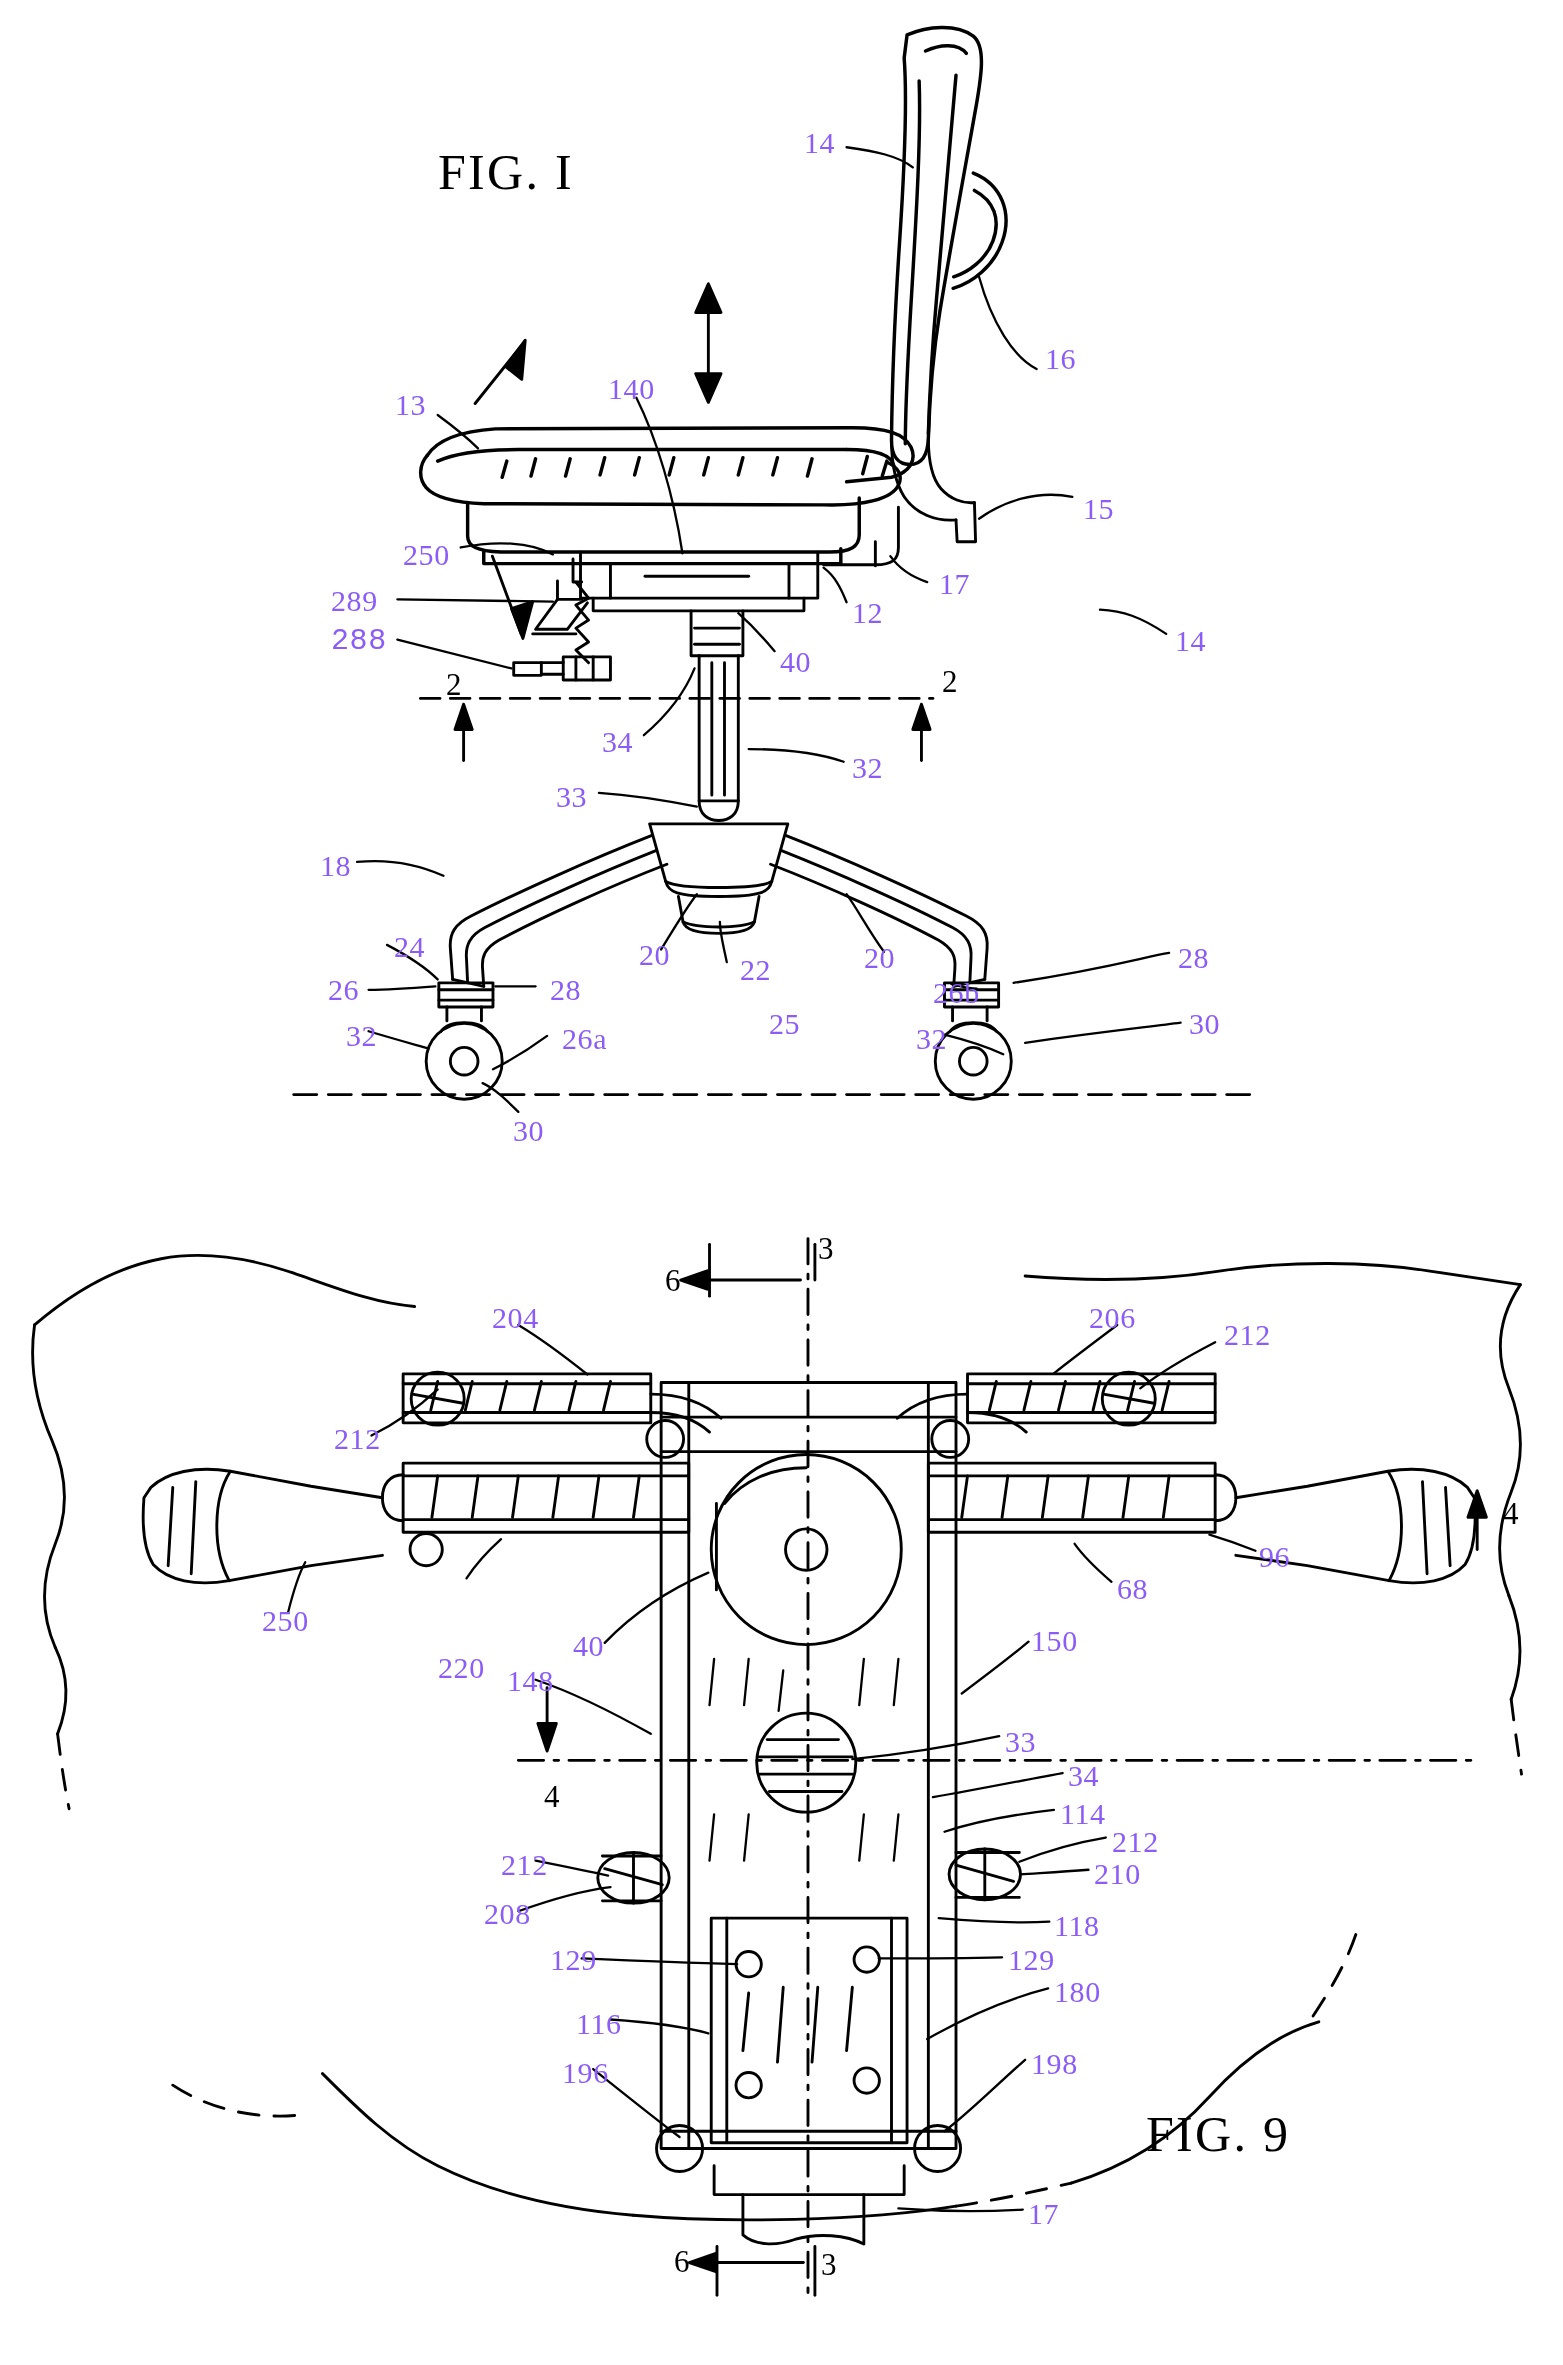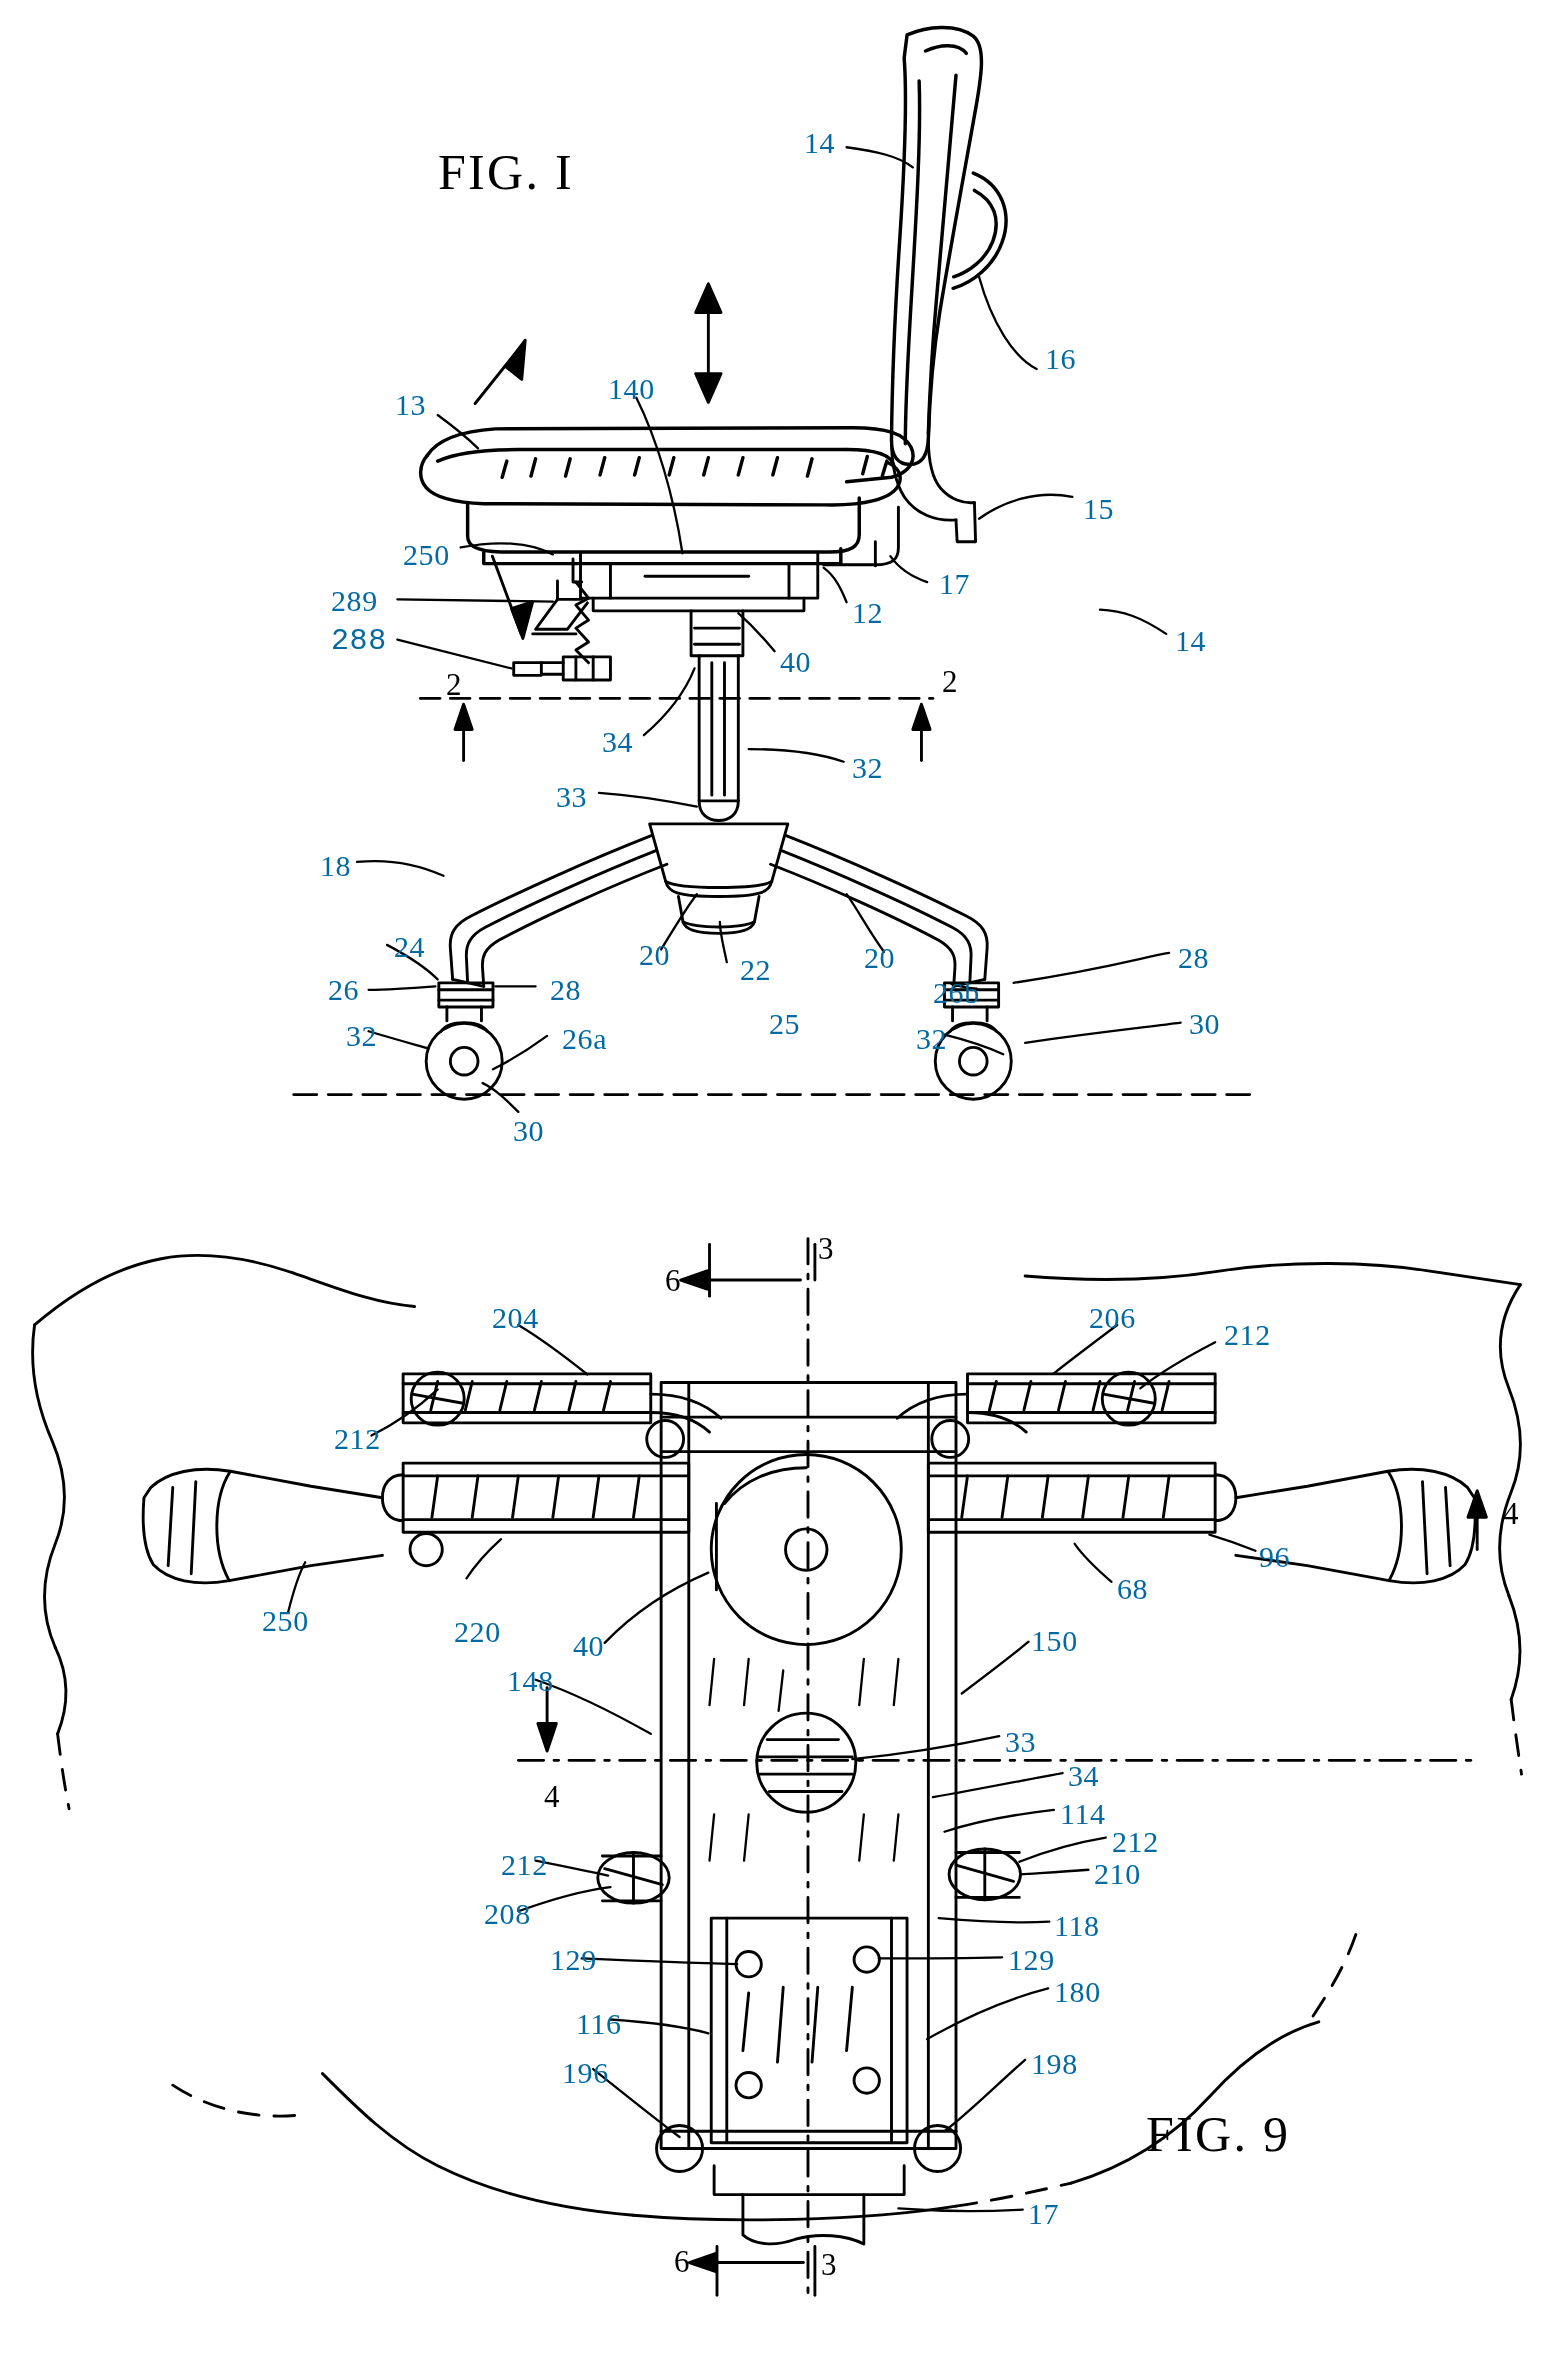--- a/index.html
+++ b/index.html
@@ -27,21 +27,21 @@
     left: 0; top: 0;
     width: 1563px;
     height: 2366px;
   }
   .lbl {
     position: absolute;
     font-family: "Liberation Serif", serif;
     font-size: 30px;
     letter-spacing: 0.6px;
     white-space: nowrap;
-    color: #0369a1;
+    color: #8b5cf6;
   }
   .figtitle {
     position: absolute;
     font-family: "Liberation Serif", serif;
     font-size: 50px;
     letter-spacing: 2.3px;
     white-space: nowrap;
     color: #000;
   }
   .sec {
@@ -448,21 +448,21 @@
 
   <div class="sec" style="left:818px; top:1231px;">3</div>
   <div class="sec" style="left:665px; top:1263px;">6</div>
   <div class="lbl" style="left:492px; top:1301px;">204</div>
   <div class="lbl" style="left:1089px; top:1301px;">206</div>
   <div class="lbl" style="left:1224px; top:1318px;">212</div>
   <div class="lbl" style="left:334px; top:1422px;">212</div>
   <div class="sec" style="left:1503px; top:1496px;">4</div>
   <div class="lbl" style="left:1259px; top:1540px;">96</div>
   <div class="lbl" style="left:262px; top:1604px;">250</div>
-  <div class="lbl" style="left:438px; top:1615px;margin-left:16px;">220</div>
+  <div class="lbl" style="left:438px; top:1651px;">220</div>
   <div class="lbl" style="left:1117px; top:1572px;">68</div>
   <div class="lbl" style="left:573px; top:1629px;">40</div>
   <div class="lbl" style="left:1031px; top:1624px;">150</div>
   <div class="lbl" style="left:507px; top:1664px;">148</div>
   <div class="lbl" style="left:1005px; top:1725px;">33</div>
   <div class="lbl" style="left:1068px; top:1759px;">34</div>
   <div class="lbl" style="left:1060px; top:1797px;">114</div>
   <div class="sec" style="left:544px; top:1779px;">4</div>
   <div class="lbl" style="left:1112px; top:1825px;">212</div>
   <div class="lbl" style="left:501px; top:1848px;">212</div>

